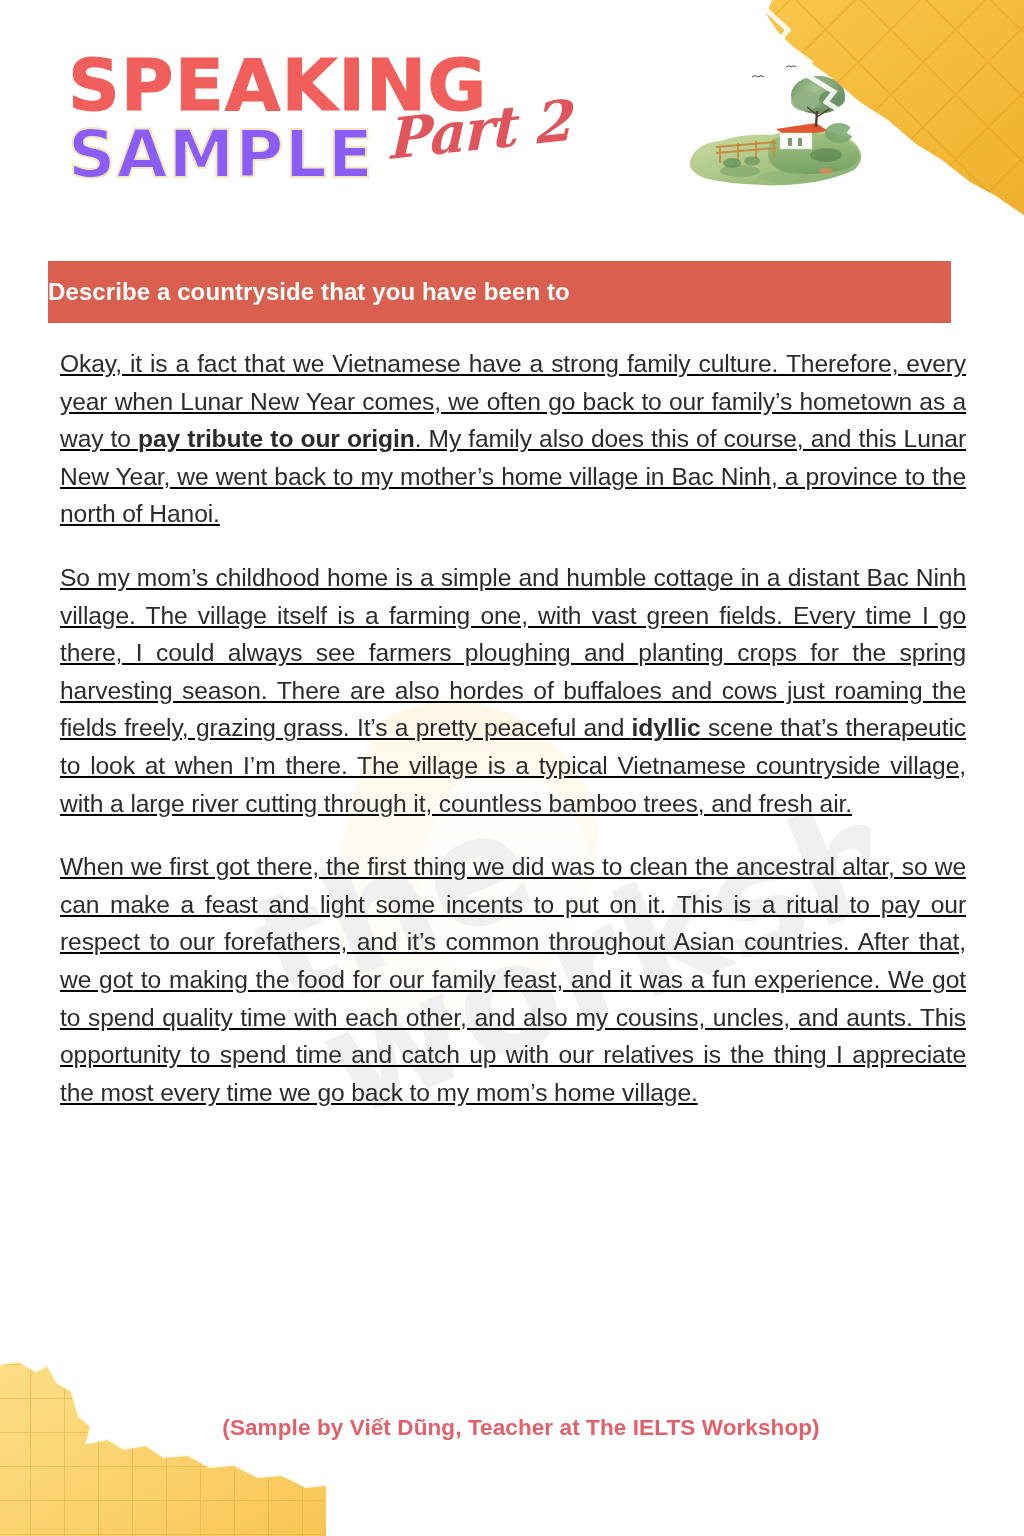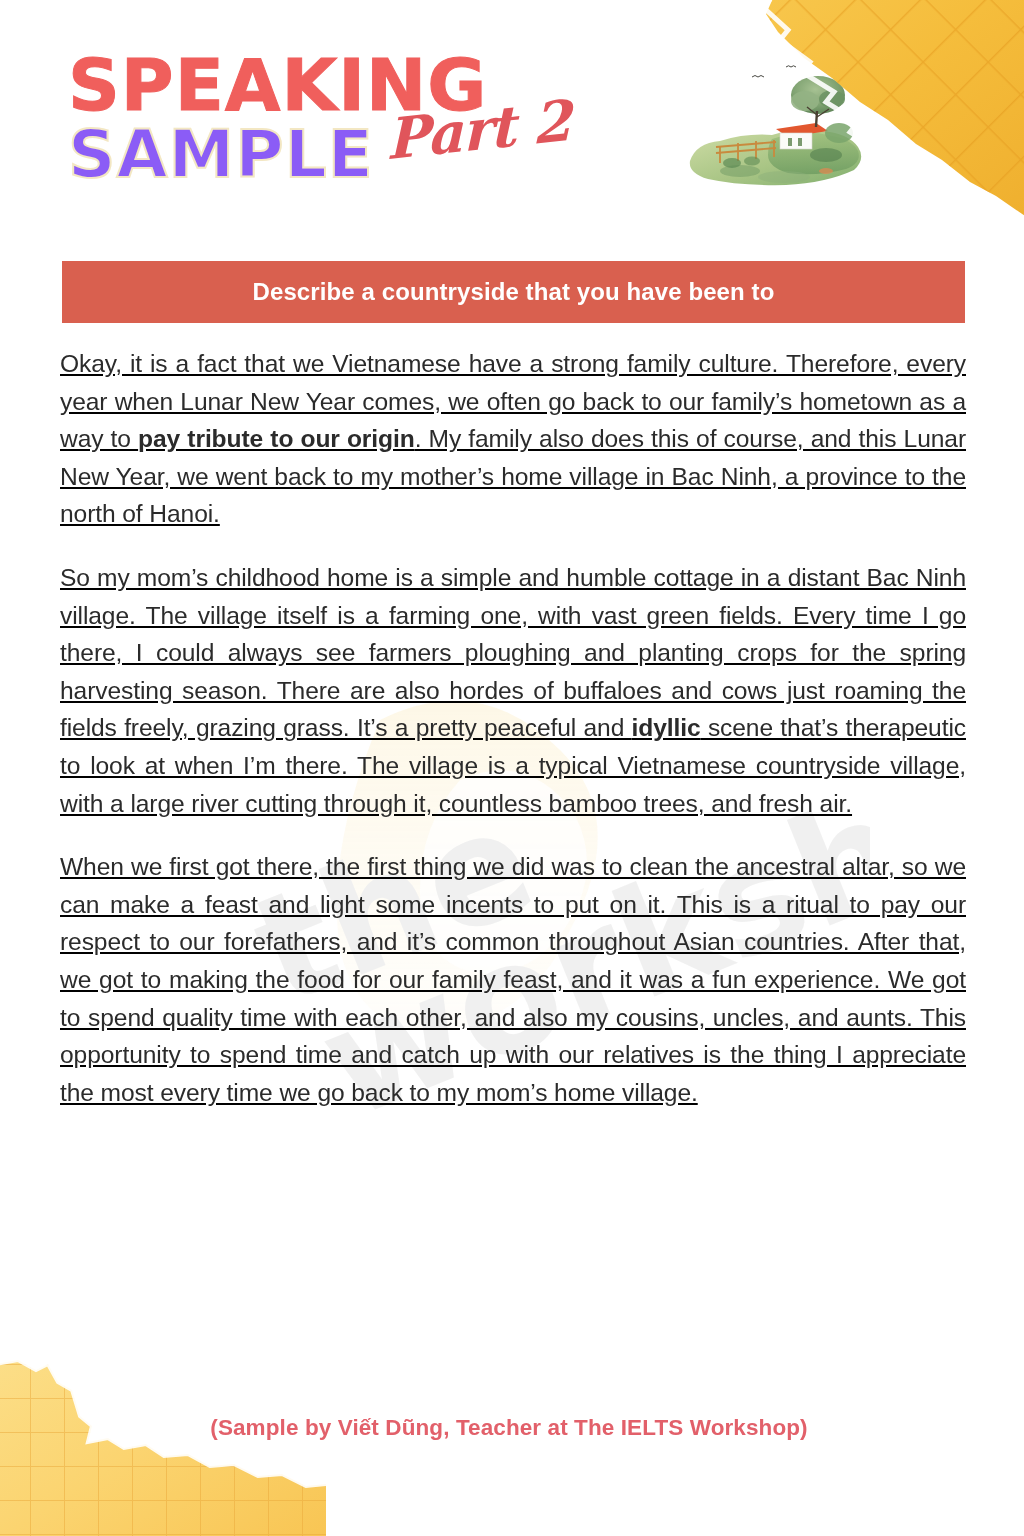--- a/index.html
+++ b/index.html
@@ -124,28 +124,27 @@
     position: absolute;
     left: 676px;
     top: 55px;
     width: 200px;
     height: 145px;
   }
 
   
   .prompt-banner {
     position: absolute;
-    left: 62px;
+    left: 48px;
     top: 261px;
     width: 903px;
     height: 62px;
     background: #D9604F;
     display: flex;
     align-items: center;
-    justify-content: center;
     box-sizing: border-box;
   }
 
   .prompt-banner-text {
     color: #FFFFFF;
     font-family: "Liberation Sans", sans-serif;
     font-weight: 700;
     font-size: 24px;
     letter-spacing: .1px;
     text-align: center;
@@ -171,21 +170,21 @@
     letter-spacing: -0.1px;
   }
 
   .para b {
     font-weight: 700;
   }
 
   
   .credit {
     position: absolute;
-    left: 56px;
+    left: 68px;
     top: 1415px;
     width: 906px;
     text-align: center;
     color: #E2606A;
     font-family: "Liberation Sans", sans-serif;
     font-weight: 700;
     font-size: 22.5px;
     letter-spacing: .1px;
   }
 </style>

